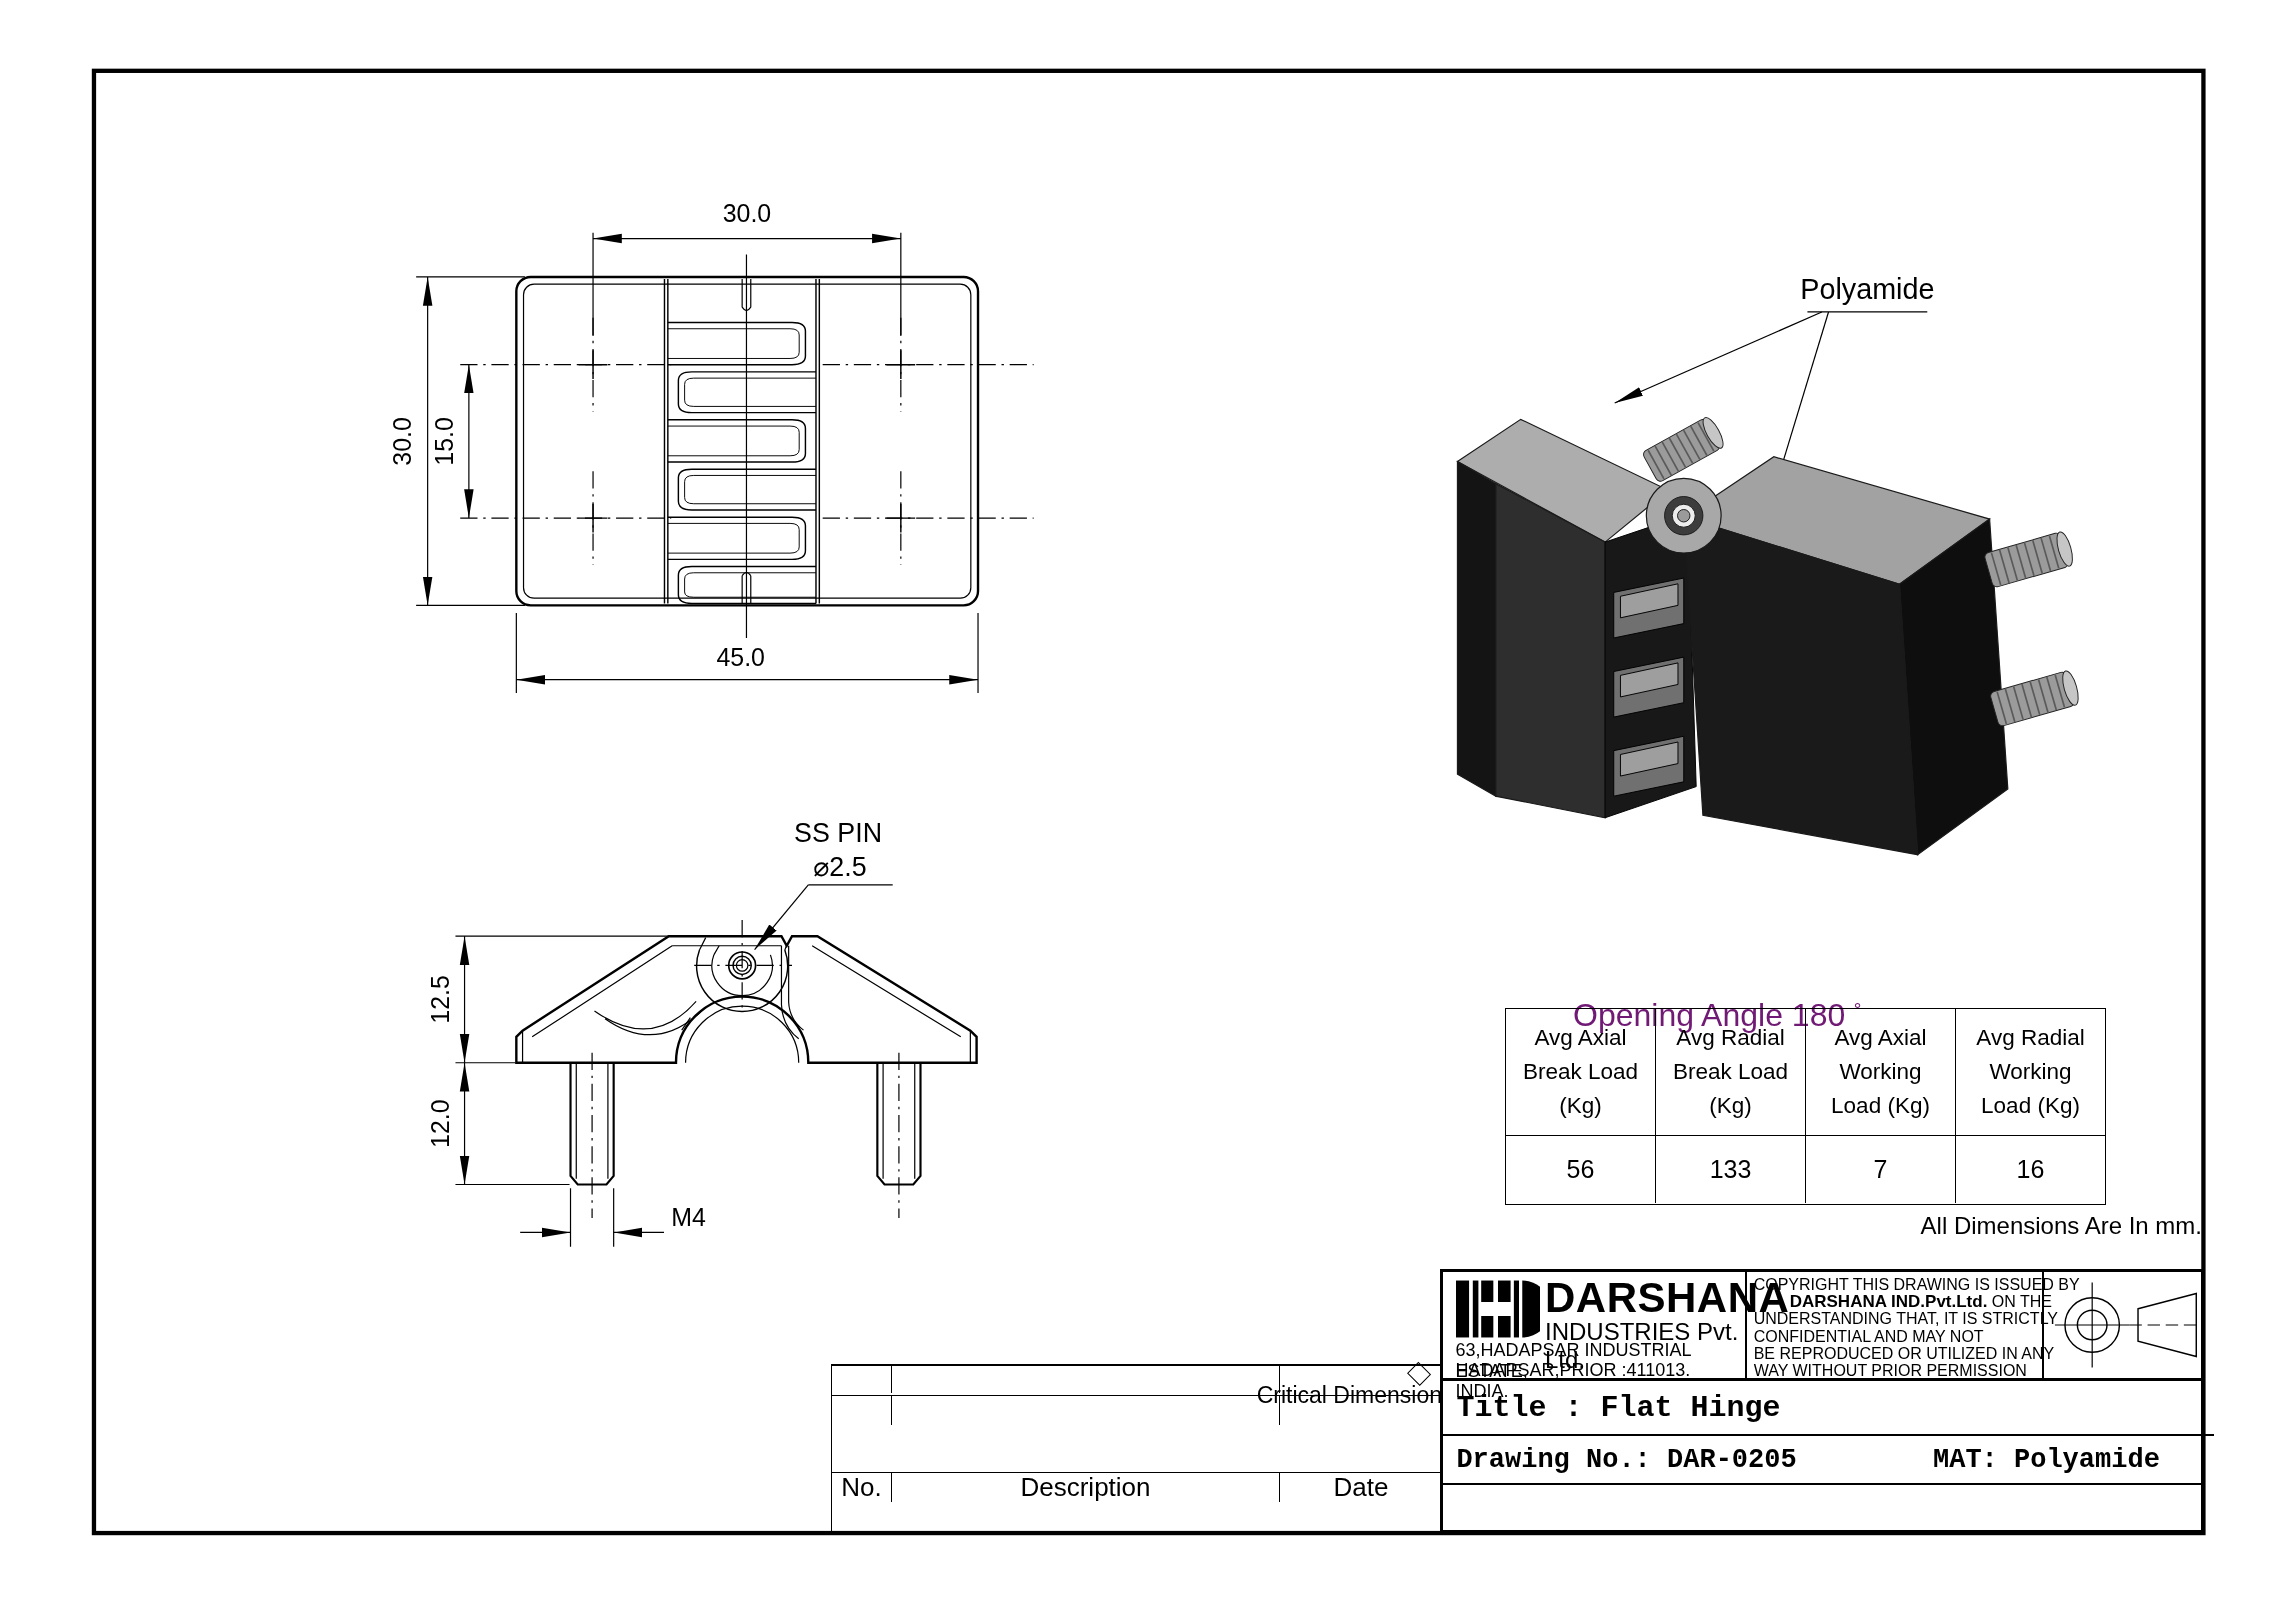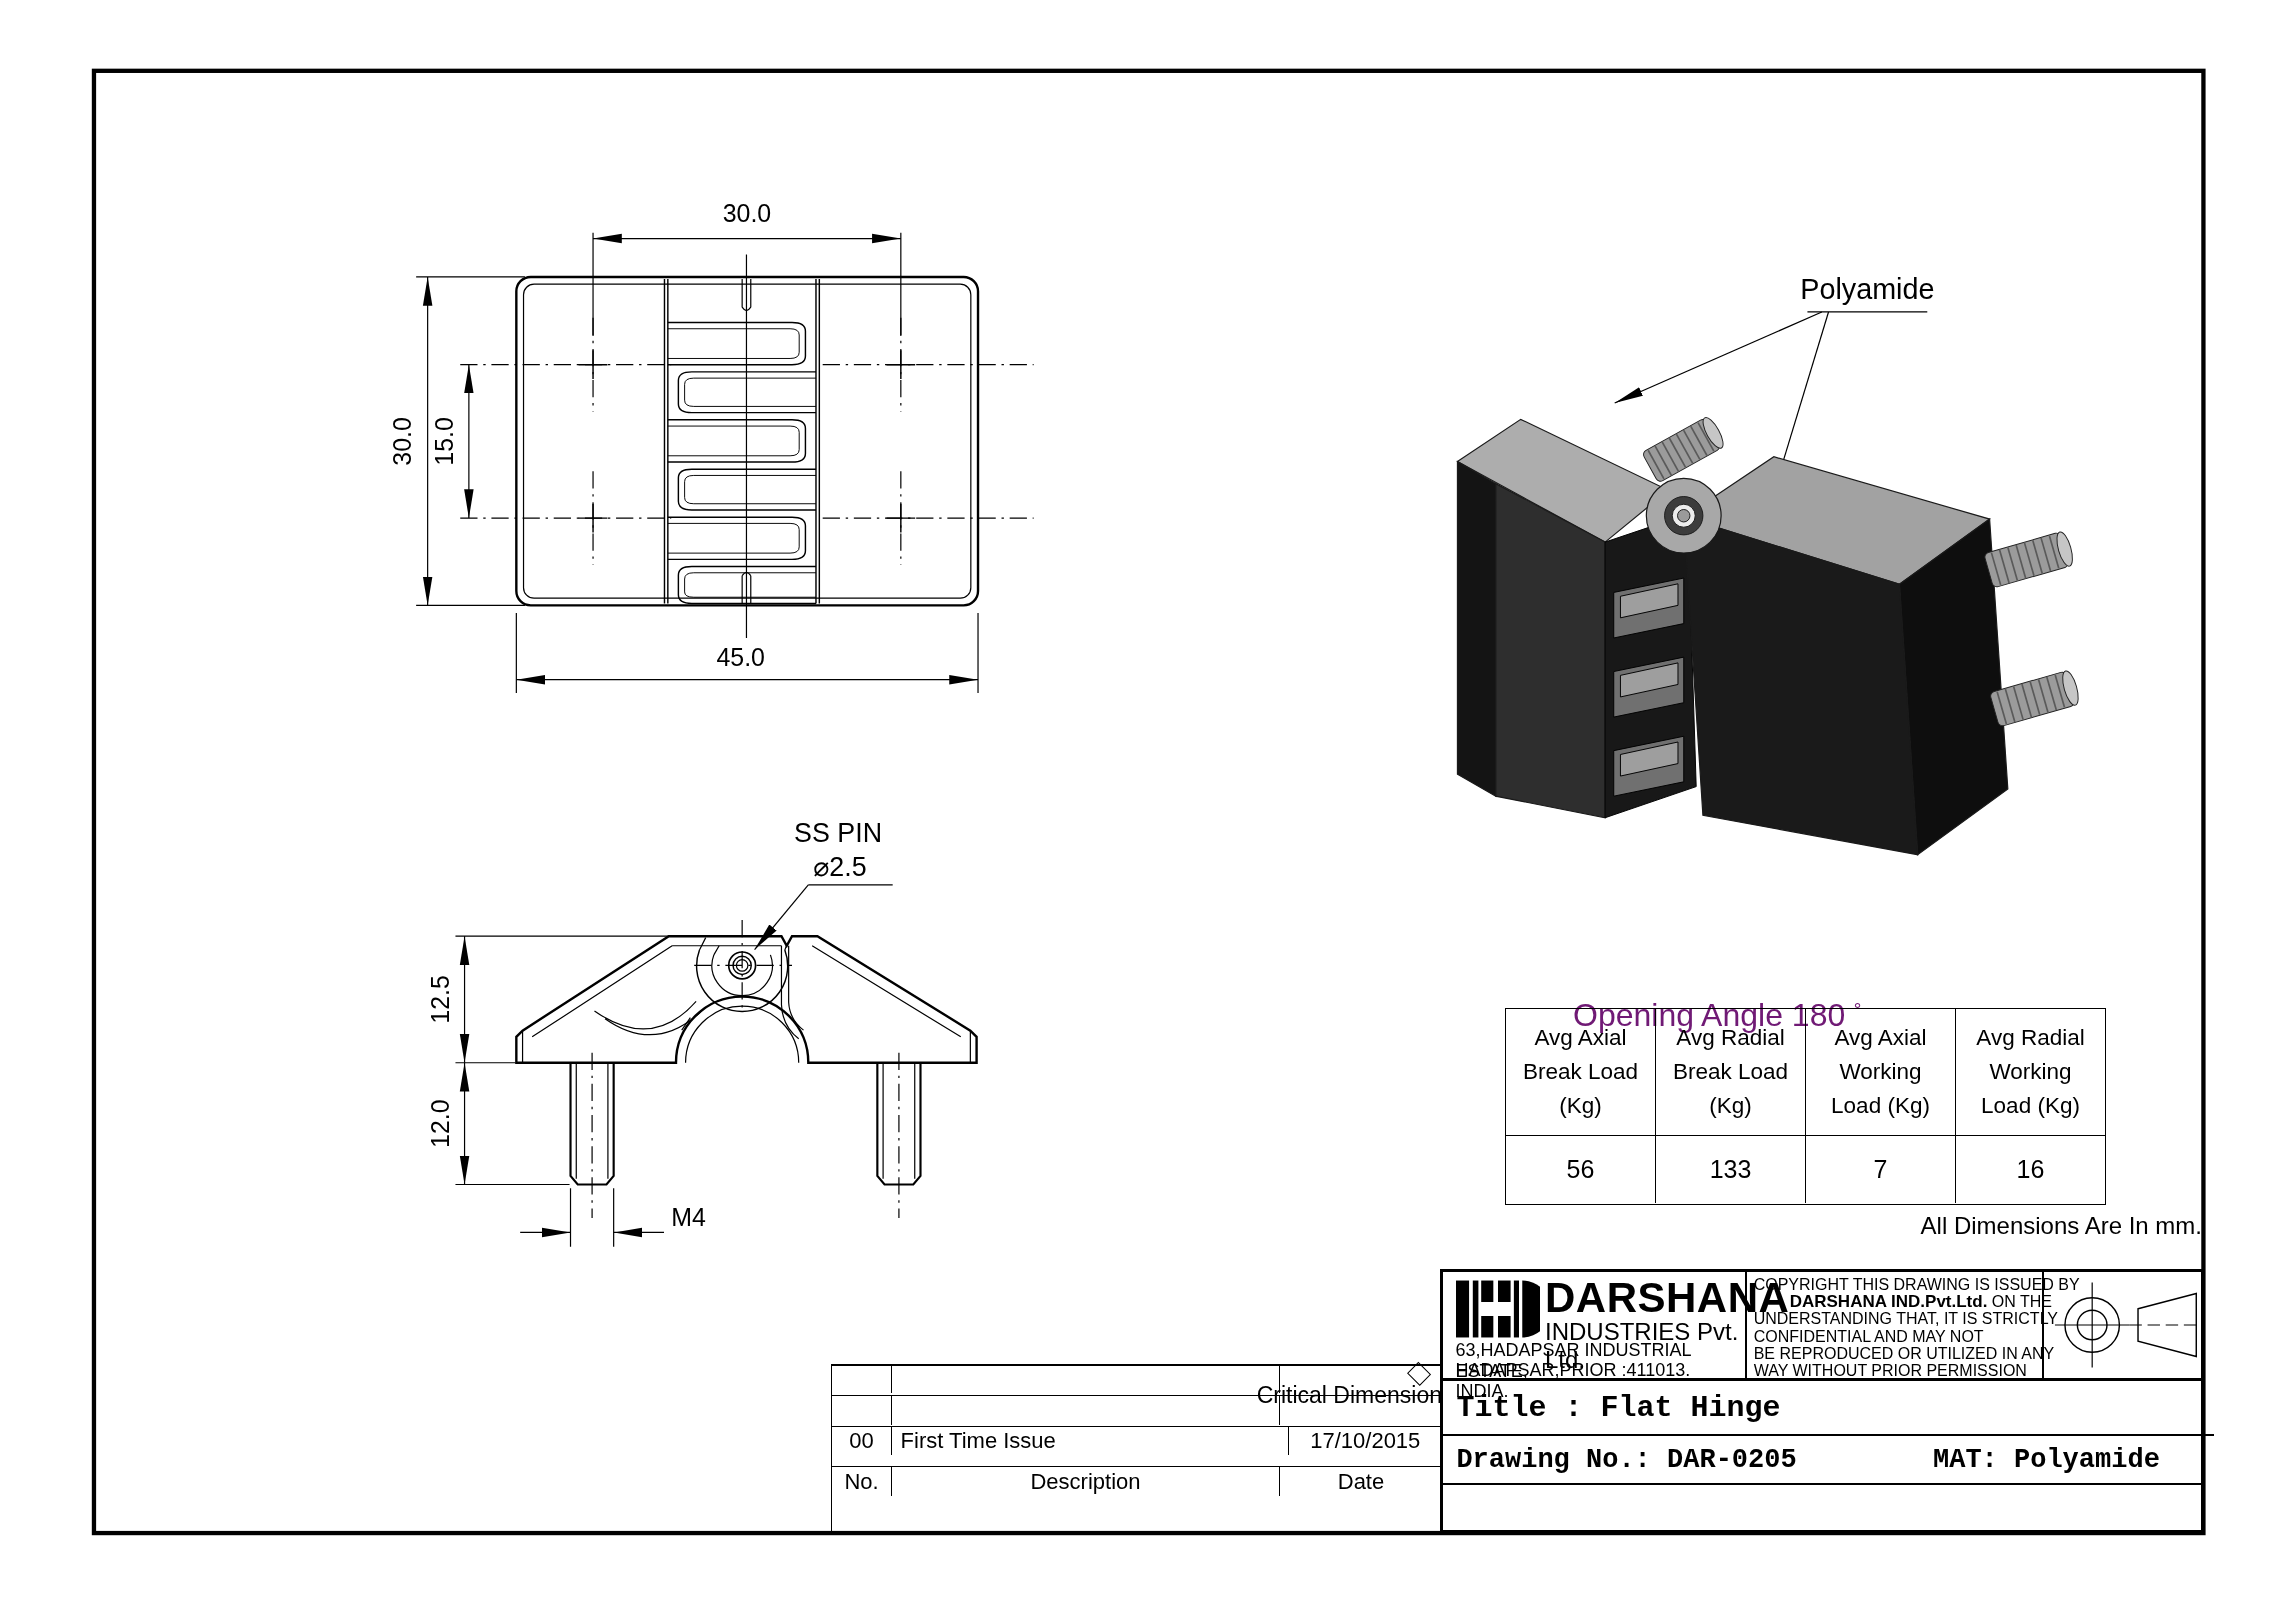--- a/index.html
+++ b/index.html
@@ -45,21 +45,21 @@
   .tb-right{position:absolute;left:490px;}
   
   #rev-table{left:831px;top:1364px;width:611px;height:169px;border:1.9px solid #000;border-right:none;}
   .rev-row{position:absolute;left:0;width:100%;display:flex;}
   .rev-row .c-no{width:59px;display:flex;align-items:center;justify-content:center;}
   .rev-row .c-desc{width:387px;border-left:1.9px solid #000;display:flex;align-items:center;}
   .rev-row .c-date{flex:1;border-left:1.9px solid #000;display:flex;align-items:center;justify-content:center;}
   #rev-e1{top:0;height:28px;}
   #rev-e2{top:30px;height:29px;border-top:1.9px solid #000;}
   #rev-d1{top:61px;height:28px;border-top:1.9px solid #000;font-size:22px;}
-  #rev-hd{top:101px;height:29px;border-top:1.9px solid #000;font-size:22px;}
+  #rev-hd{top:107px;height:29px;border-top:1.9px solid #000;font-size:26px;}
   #rev-crit{top:122px;height:43px;border-top:1.9px solid #000;display:flex;align-items:flex-end;font-size:23px;flex-direction:column;}
   .desc-pad{padding-left:8.6px;}
   .desc-center{justify-content:center;}
   #diamond{width:16.3px;height:16.3px;border:1.4px solid #000;transform:rotate(45deg);margin:0 13.4px 0 53px;}
 </style>
 </head>
 <body>
 
 <div id="page">
 
@@ -359,25 +359,20 @@
     <div id="rev-e1" class="rev-row">
       <div class="c-no"></div>
         <div class="c-desc"></div>
         <div class="c-date"></div>
     </div>
     <div id="rev-e2" class="rev-row">
       <div class="c-no"></div>
         <div class="c-desc"></div>
         <div class="c-date"></div>
     </div>
-    <div id="rev-d1" class="rev-row">
-      <div class="c-no">00</div>
-      <div class="c-desc desc-pad">First Time Issue</div>
-      <div class="c-date">17/10/2015</div>
-    </div>
     <div id="rev-hd" class="rev-row">
       <div class="c-no">No.</div>
       <div class="c-desc desc-center">Description</div>
       <div class="c-date">Date</div>
     </div>
     <div id="rev-crit">
       <span id="diamond"></span>
       <span>Critical Dimension</span>
     </div>
   </div>

